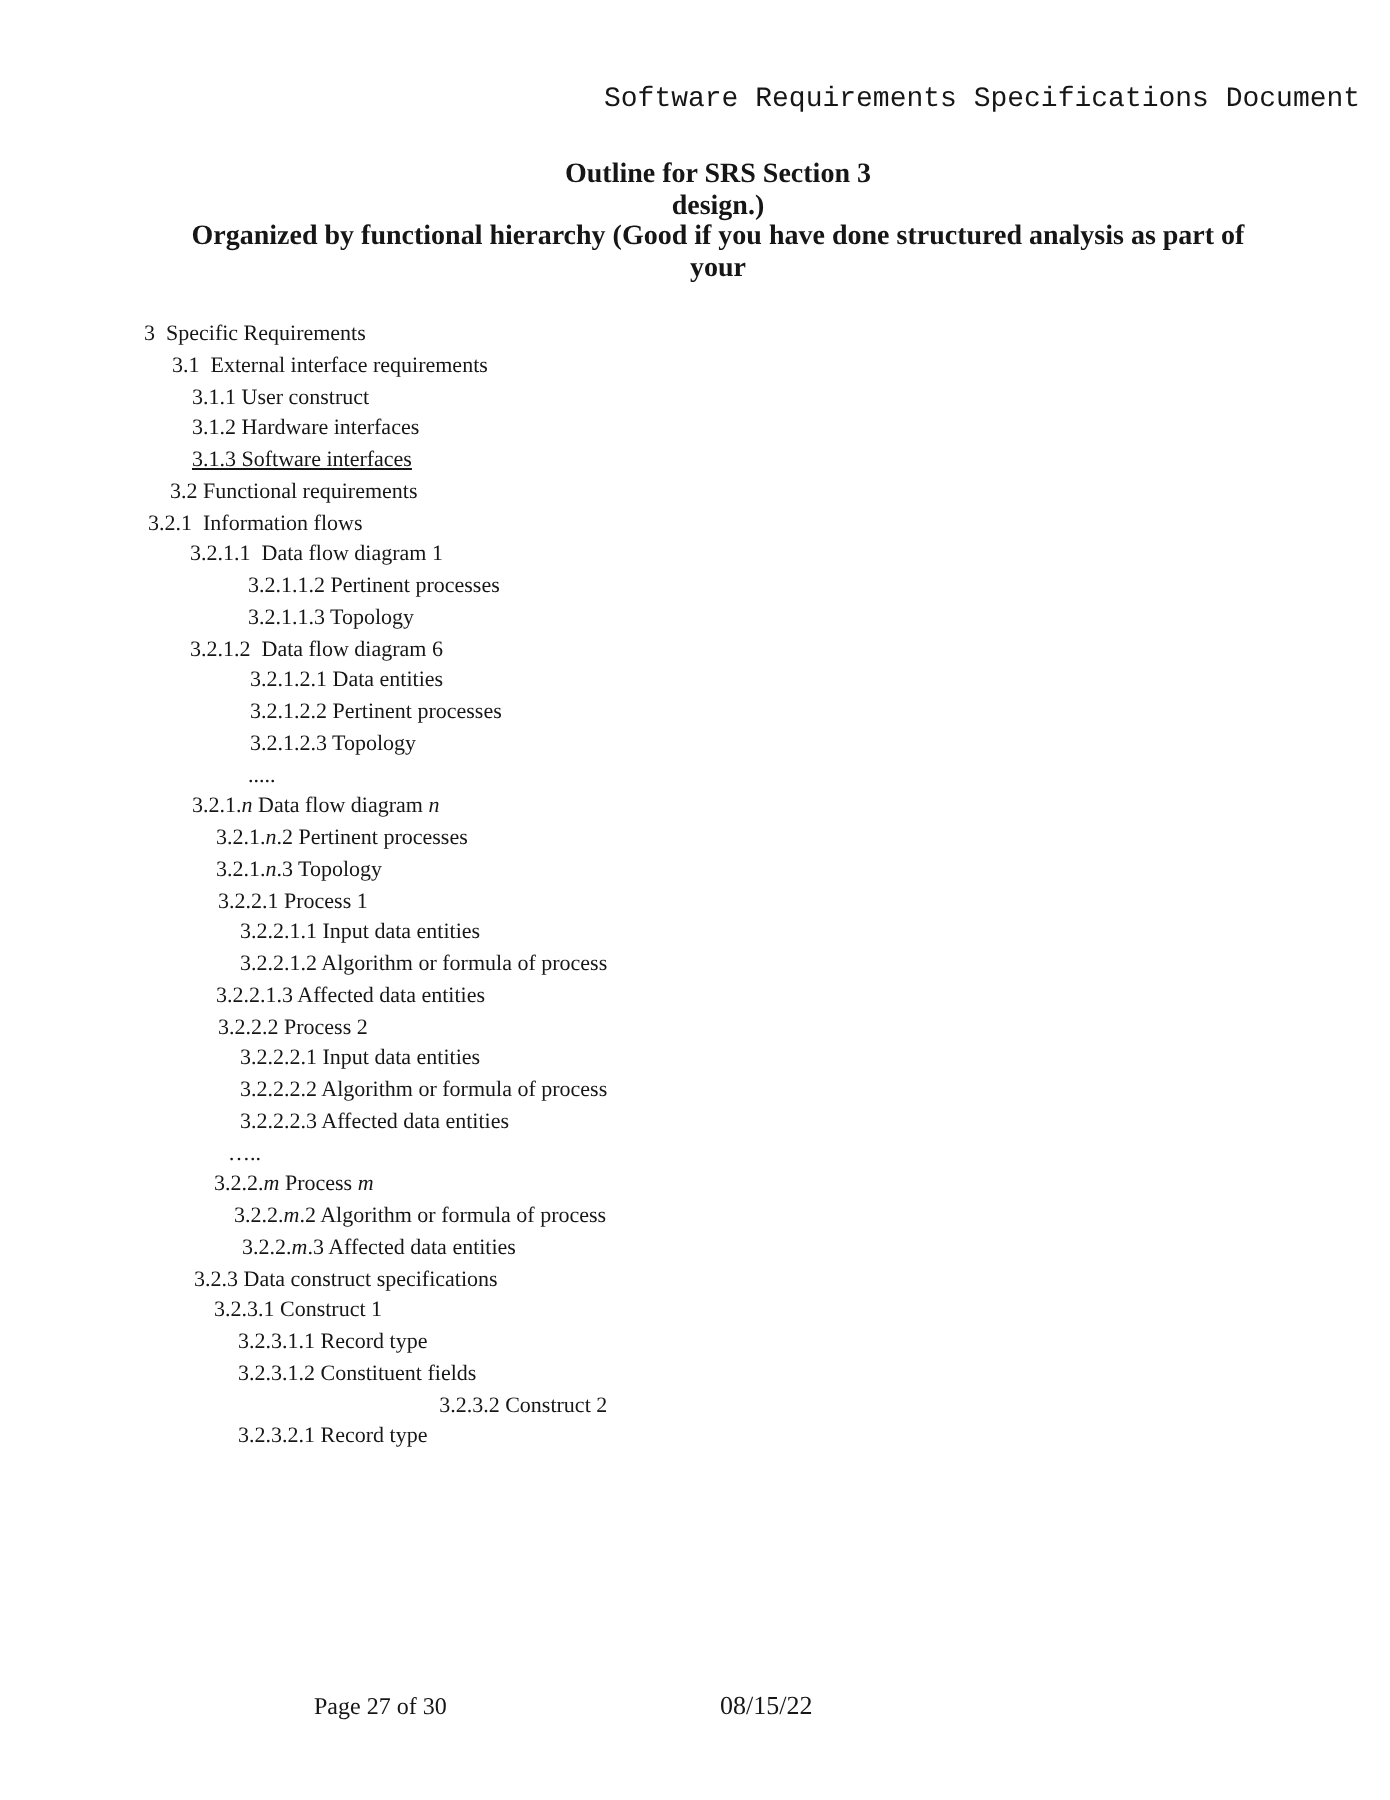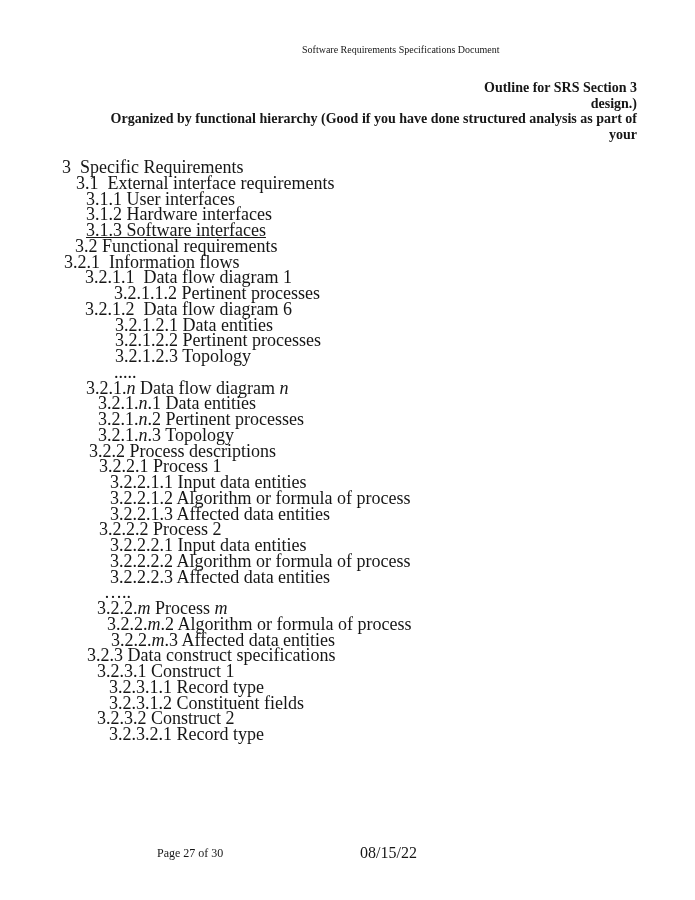--- a/index.html
+++ b/index.html
@@ -14,110 +14,110 @@
   }
   .page {
     position: absolute;
     inset: 0;
     background: #ffffff;
   }
   .doc-header {
     position: absolute;
     top: 42px;
     left: 302px;
-    font-size: 10px;
+    font-size: 14px;
     line-height: 16px;
     white-space: pre;
+    font-family: Liberation Mono, monospace;
   }
   .title-block {
     position: absolute;
     top: 80px;
     left: 81px;
     width: 556px;
-    text-align: right;
+    text-align: center;
     font-weight: bold;
     font-size: 14px;
     line-height: 15.5px;
   }
   .outline {
     position: absolute;
     top: 160px;
-    left: 62px;
-    font-size: 18px;
+    left: 72px;
+    font-size: 11px;
     line-height: 15.75px;
   }
   .outline-item { white-space: pre; }
   .it { font-style: italic; }
   .footer-page {
     position: absolute;
     top: 846px;
     left: 157px;
     font-size: 12px;
     line-height: 14px;
     white-space: pre;
   }
   .footer-date {
     position: absolute;
     top: 846px;
     left: 360px;
-    font-size: 16px;
+    font-size: 13px;
     line-height: 14px;
     white-space: pre;
   }
 </style>
 </head>
 <body>
 
 <div class="page">
 
   <div class="doc-header">Software Requirements Specifications Document</div>
 
   <div class="title-block">
     <div>Outline for SRS Section 3</div>
     <div>design.)</div>
     <div>Organized by functional hierarchy (Good if you have done structured analysis as part of your</div>
   </div>
 
   <div class="outline">
       <div class="outline-item" style="margin-left: 0px;"><span>3  Specific Requirements</span></div>
       <div class="outline-item" style="margin-left: 14px;"><span>3.1  External interface requirements</span></div>
-      <div class="outline-item" style="margin-left: 24px;"><span>3.1.1 User interfaces</span></div>
+      <div class="outline-item" style="margin-left: 24px;"><span>3.1.1 User construct</span></div>
       <div class="outline-item" style="margin-left: 24px;"><span>3.1.2 Hardware interfaces</span></div>
       <div class="outline-item" style="margin-left: 24px; text-decoration: underline;"><span>3.1.3 Software interfaces</span></div>
       <div class="outline-item" style="margin-left: 13px;"><span>3.2 Functional requirements</span></div>
       <div class="outline-item" style="margin-left: 2px;"><span>3.2.1  Information flows</span></div>
       <div class="outline-item" style="margin-left: 23px;"><span>3.2.1.1  Data flow diagram 1</span></div>
       <div class="outline-item" style="margin-left: 52px; font-family: Liberation Serif, serif;"><span>3.2.1.1.2 Pertinent processes</span></div>
+      <div class="outline-item" style="margin-left: 52px;"><span>3.2.1.1.3 Topology</span></div>
       <div class="outline-item" style="margin-left: 23px;"><span>3.2.1.2  Data flow diagram 6</span></div>
       <div class="outline-item" style="margin-left: 53px;"><span>3.2.1.2.1 Data entities</span></div>
       <div class="outline-item" style="margin-left: 53px;"><span>3.2.1.2.2 Pertinent processes</span></div>
       <div class="outline-item" style="margin-left: 53px;"><span>3.2.1.2.3 Topology</span></div>
       <div class="outline-item" style="margin-left: 52px;"><span>.....</span></div>
       <div class="outline-item" style="margin-left: 24px;"><span>3.2.1.</span><span class="it">n</span><span> Data flow diagram </span><span class="it">n</span></div>
-      <div class="outline-item" style="margin-left: 36px;"><span>3.2.1.</span><span class="it">n</span><span>.1 Data entities</span></div>
       <div class="outline-item" style="margin-left: 36px;"><span>3.2.1.</span><span class="it">n</span><span>.2 Pertinent processes</span></div>
       <div class="outline-item" style="margin-left: 36px;"><span>3.2.1.</span><span class="it">n</span><span>.3 Topology</span></div>
-      <div class="outline-item" style="margin-left: 27px;"><span>3.2.2 Process descriptions</span></div>
       <div class="outline-item" style="margin-left: 37px;"><span>3.2.2.1 Process 1</span></div>
       <div class="outline-item" style="margin-left: 48px;"><span>3.2.2.1.1 Input data entities</span></div>
       <div class="outline-item" style="margin-left: 48px;"><span>3.2.2.1.2 Algorithm or formula of process</span></div>
-      <div class="outline-item" style="margin-left: 48px;"><span>3.2.2.1.3 Affected data entities</span></div>
+      <div class="outline-item" style="margin-left: 36px;"><span>3.2.2.1.3 Affected data entities</span></div>
       <div class="outline-item" style="margin-left: 37px;"><span>3.2.2.2 Process 2</span></div>
       <div class="outline-item" style="margin-left: 48px;"><span>3.2.2.2.1 Input data entities</span></div>
       <div class="outline-item" style="margin-left: 48px;"><span>3.2.2.2.2 Algorithm or formula of process</span></div>
       <div class="outline-item" style="margin-left: 48px;"><span>3.2.2.2.3 Affected data entities</span></div>
       <div class="outline-item" style="margin-left: 42px;"><span>…..</span></div>
       <div class="outline-item" style="margin-left: 35px;"><span>3.2.2.</span><span class="it">m</span><span> Process </span><span class="it">m</span></div>
       <div class="outline-item" style="margin-left: 45px;"><span>3.2.2.</span><span class="it">m</span><span>.2 Algorithm or formula of process</span></div>
       <div class="outline-item" style="margin-left: 49px;"><span>3.2.2.</span><span class="it">m</span><span>.3 Affected data entities</span></div>
       <div class="outline-item" style="margin-left: 25px;"><span>3.2.3 Data construct specifications</span></div>
       <div class="outline-item" style="margin-left: 35px;"><span>3.2.3.1 Construct 1</span></div>
       <div class="outline-item" style="margin-left: 47px;"><span>3.2.3.1.1 Record type</span></div>
       <div class="outline-item" style="margin-left: 47px;"><span>3.2.3.1.2 Constituent fields</span></div>
-      <div class="outline-item" style="margin-left: 35px;"><span>3.2.3.2 Construct 2</span></div>
+      <div class="outline-item" style="margin-left: 35px; text-align: right;"><span>3.2.3.2 Construct 2</span></div>
       <div class="outline-item" style="margin-left: 47px;"><span>3.2.3.2.1 Record type</span></div>
     </div>
 
   <div class="footer-page">Page 27 of 30</div>
 
   <div class="footer-date">08/15/22</div>
 
 </div>
 
 </body></html>

